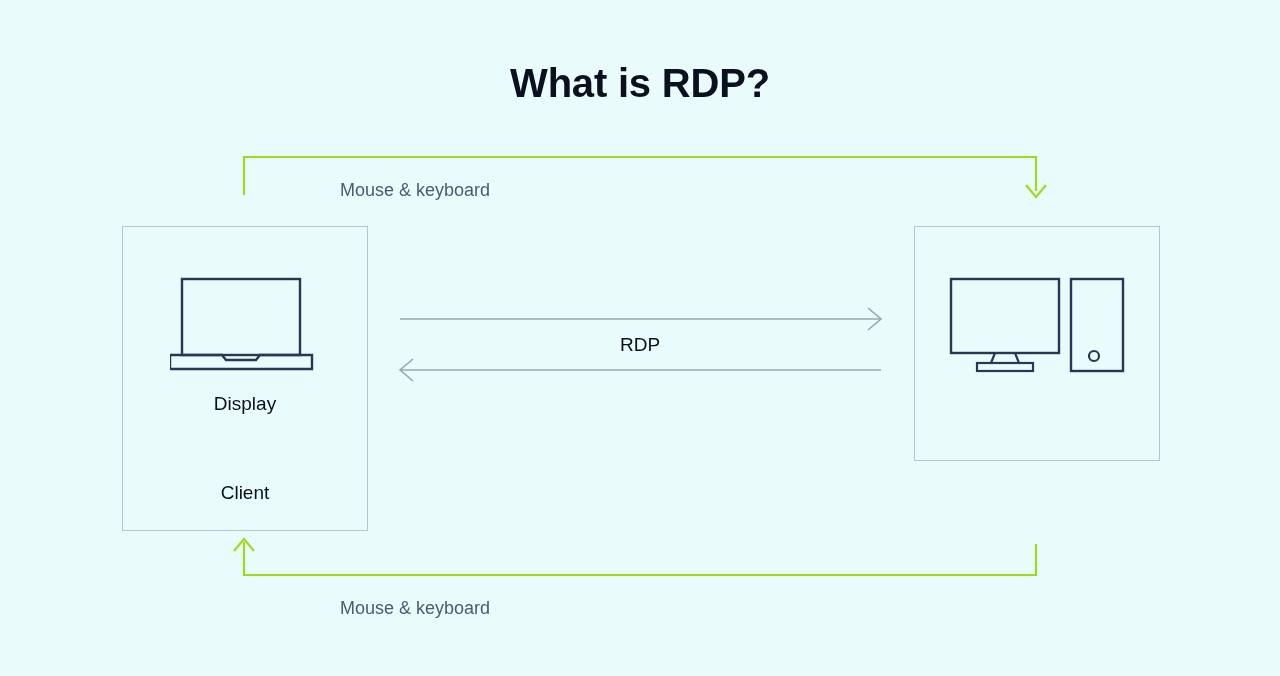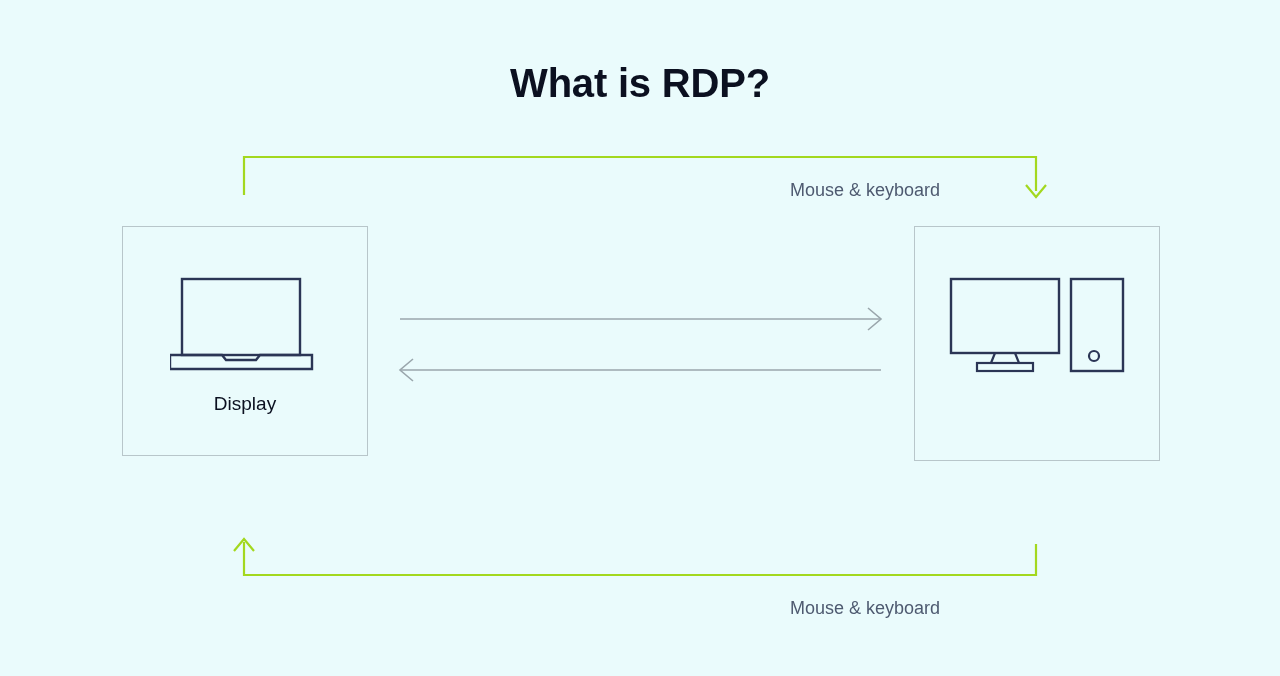--- a/index.html
+++ b/index.html
@@ -33,21 +33,21 @@
     line-height: 56px;
   }
 
   
   .node-box {
     position: absolute;
     box-sizing: border-box;
     border: 1.5px solid #b8c6ca;
     background: transparent;
   }
-  #client-box { left: 122px; top: 226px; width: 246px; height: 230px; }
+  #client-box { left: 122px; top: 226px; width: 246px; height: 305px; }
   #host-box   { left: 914px; top: 226px; width: 246px; height: 235px; }
 
   .node-inner-label {
     position: absolute;
     width: 100%;
     text-align: center;
     font-size: 19px;
     color: #0b1020;
     line-height: 24px;
   }
@@ -70,21 +70,21 @@
     left: 0;
     top: 48px;
     width: 100%;
     height: 110px;
   }
   .icon-wrap svg { display: block; margin: 0 auto; }
 
   
   .flow-label {
     position: absolute;
-    text-align: right;
+    text-align: left;
     font-size: 18px;
     color: #4e5a70;
     line-height: 24px;
   }
   #top-flow-label    { left: 340px; top: 178px; width: 600px; }
   #bottom-flow-label { left: 340px; top: 596px; width: 600px; }
 
   #rdp-label {
     position: absolute;
     left: 440px;
@@ -139,36 +139,38 @@
     <div class="icon-wrap">
       <svg width="150" height="100" viewBox="0 0 150 100" aria-hidden="true">
 
         <rect x="12" y="4" width="118" height="76" fill="none" stroke="#2b3555" stroke-width="2.4"></rect>
 
         <path d="M0,80 L52,80 L56,85 L86,85 L90,80 L142,80 L142,94 L0,94 Z" fill="none" stroke="#2b3555" stroke-width="2.4" stroke-linejoin="miter"></path>
       </svg>
     </div>
     <div class="node-inner-label" id="display-label">Display</div>
   </div>
+  <div class="node-caption" id="client-caption">Client</div>
 
   <div class="node-box" id="host-box">
     <div class="icon-wrap">
       <svg width="180" height="100" viewBox="0 0 180 100" aria-hidden="true">
 
         <rect x="4" y="4" width="108" height="74" fill="none" stroke="#2b3555" stroke-width="2.4"></rect>
 
         <path d="M48,78 L44,88 L72,88 L68,78" fill="none" stroke="#2b3555" stroke-width="2.2" stroke-linejoin="miter"></path>
 
         <rect x="30" y="88" width="56" height="8" fill="none" stroke="#2b3555" stroke-width="2.2"></rect>
 
         <rect x="124" y="4" width="52" height="92" fill="none" stroke="#2b3555" stroke-width="2.4"></rect>
 
         <circle cx="147" cy="81" r="5" fill="none" stroke="#2b3555" stroke-width="2.2"></circle>
       </svg>
     </div>
   </div>
 
   <div class="flow-label" id="top-flow-label">Mouse &amp; keyboard</div>
 
+  <div id="rdp-label">RDP</div>
 
   <div class="flow-label" id="bottom-flow-label">Mouse &amp; keyboard</div>
 
 </div>
 
 </body></html>

